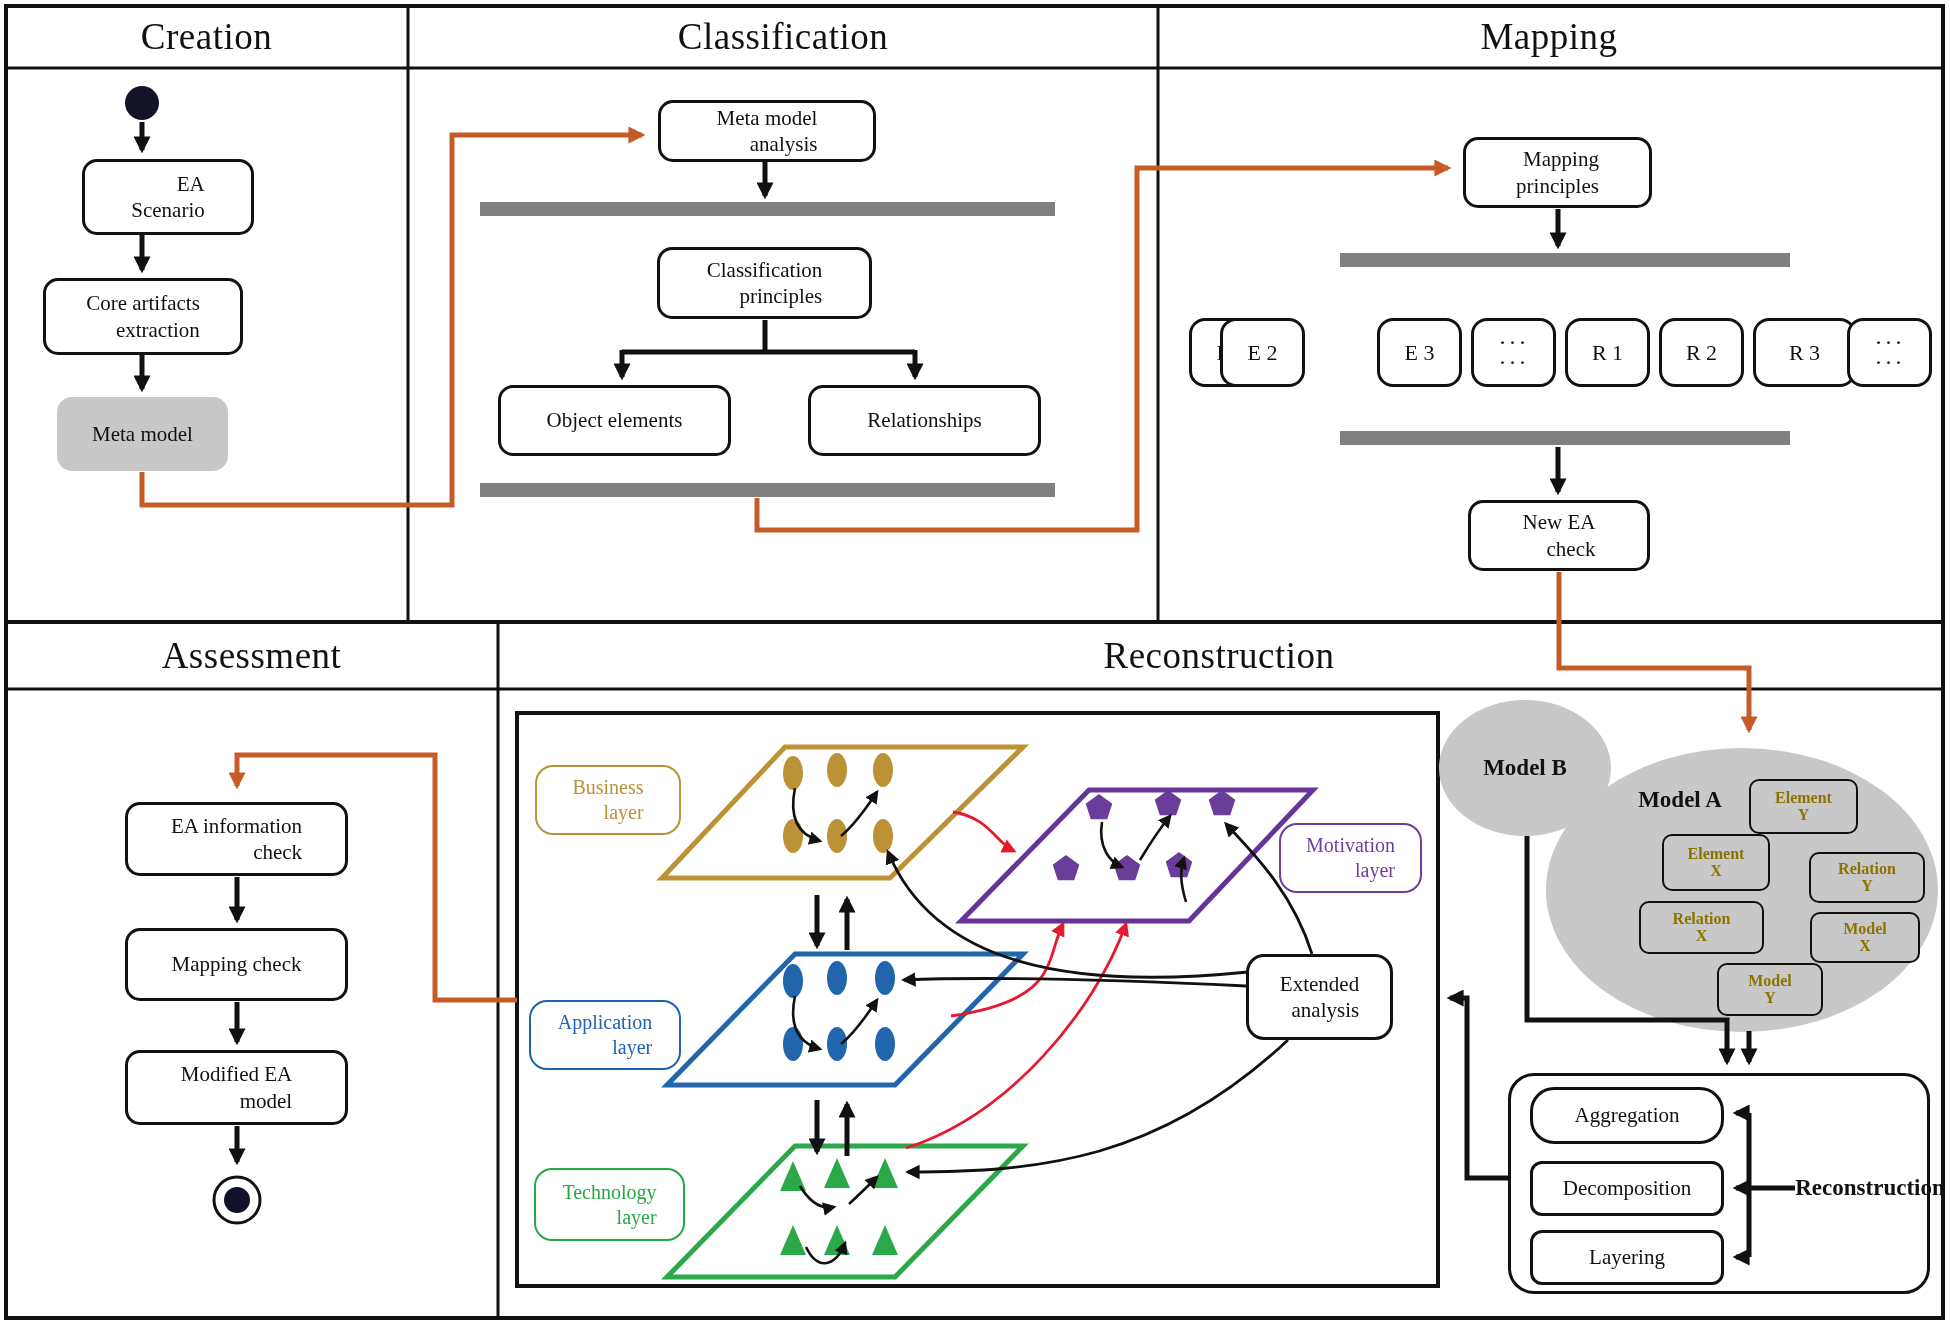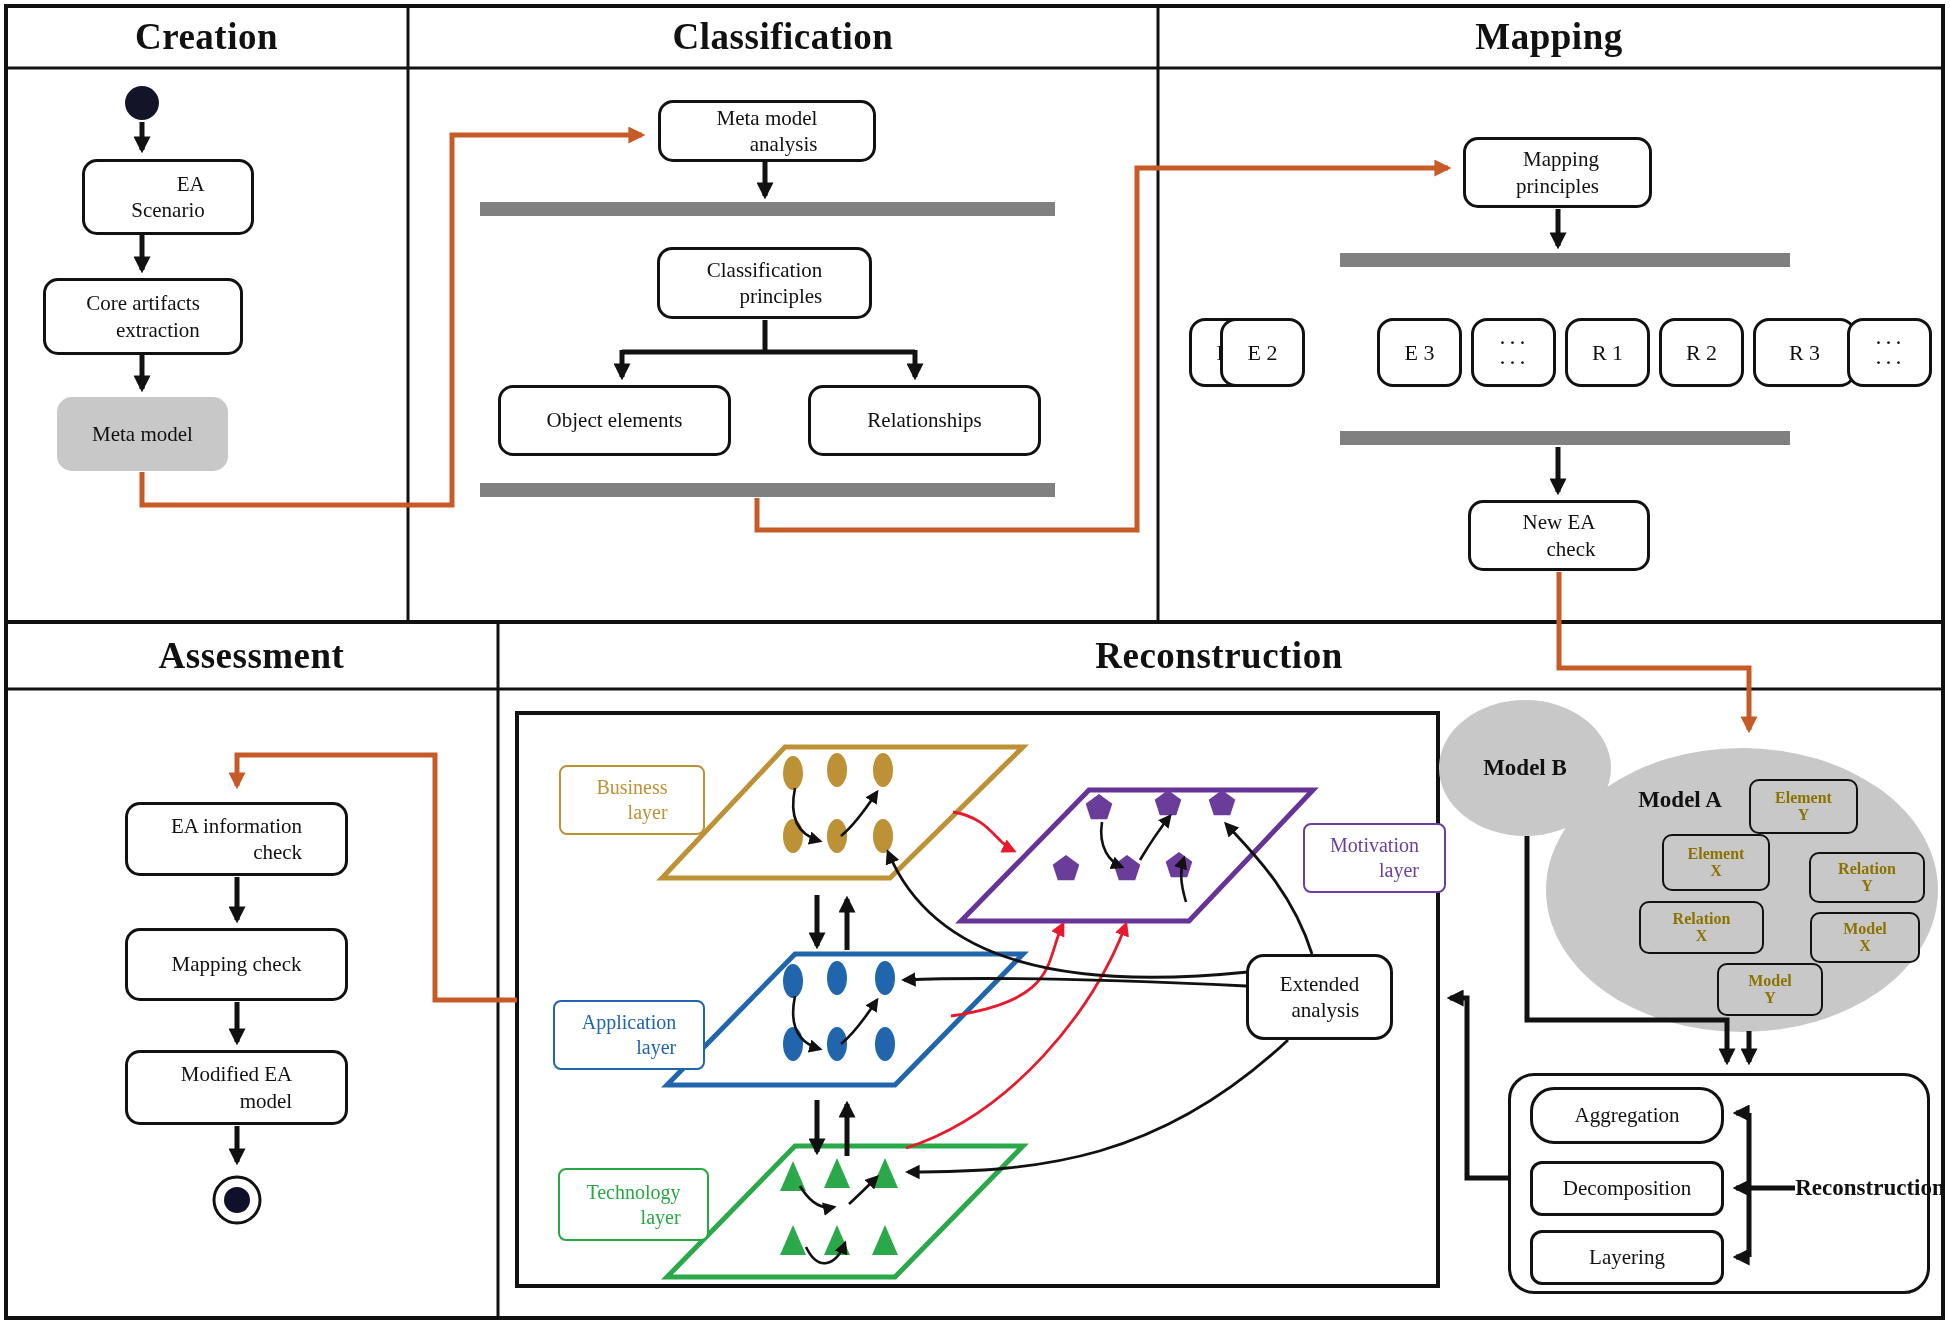--- a/index.html
+++ b/index.html
@@ -1,27 +1,27 @@
 <!DOCTYPE html>
 <html><head>
 <meta charset="utf-8">
 <style>
   html,body{margin:0;padding:0;background:#fff;}
   .stage{position:relative;width:1950px;height:1325px;background:#fff;
          font-family:"Liberation Serif",serif;color:#111;overflow:hidden;}
   .abs{position:absolute;box-sizing:border-box;}
   .title{display:flex;align-items:center;justify-content:center;
-         font-size:37px;font-weight:bold;letter-spacing:.5px;}
+         font-size:37px;font-weight:normal;letter-spacing:.5px;}
   .node{display:flex;align-items:center;justify-content:center;text-align:right;
         background:#fff;border:3px solid #111;border-radius:15px;
         font-size:21px;font-weight:normal;line-height:1.25;white-space:pre-line;}
   .node.gray{background:#C8C8C8;border:none;}
   .rowbox{border-radius:16px;font-size:22px;}
   .dots{font-size:24px;line-height:.8;letter-spacing:2px;}
-  .layerlab{background:#fff;border-radius:8px;font-size:20px;border-width:2px;margin-left:24px;}
+  .layerlab{background:#fff;border-radius:18px;font-size:20px;border-width:2px;}
   .lab-business{color:#BD9136;border:2px solid #BD9136;}
   .lab-application{color:#1F64AD;border:2px solid #1F64AD;}
   .lab-technology{color:#27A844;border:2px solid #27A844;}
   .lab-motivation{color:#6B3FA0;border:2px solid #6B3FA0;}
   .modelitem{background:#C8C8C8;border:2px solid #111;border-radius:10px;
              color:#8B7300;font-size:16px;font-weight:bold;line-height:1.05;
              display:flex;align-items:center;justify-content:center;text-align:center;white-space:pre-line;}
   .plain{background:transparent;border:none;font-weight:bold;display:flex;
          align-items:center;justify-content:center;}
   .container-box{border:3px solid #111;border-radius:26px;background:transparent;}

